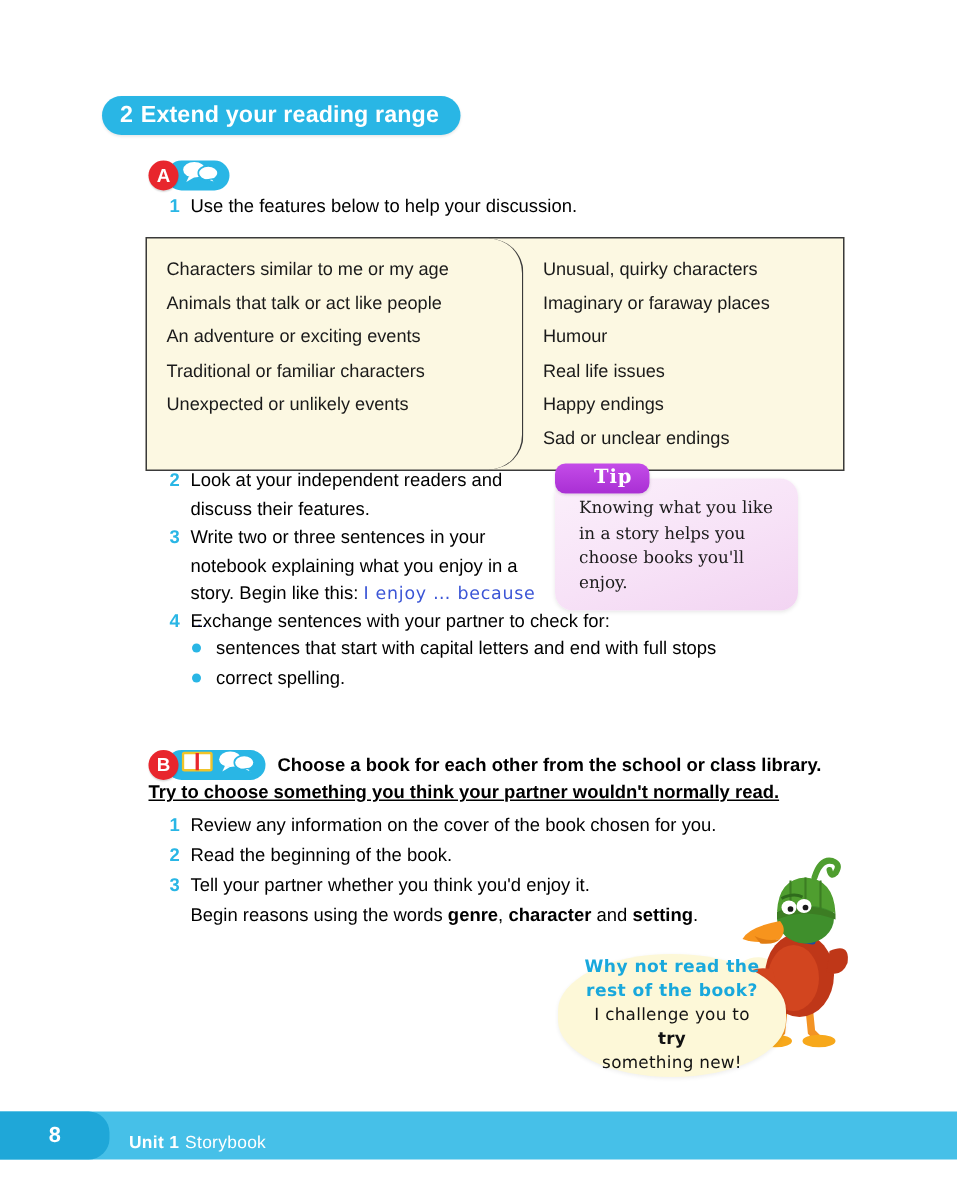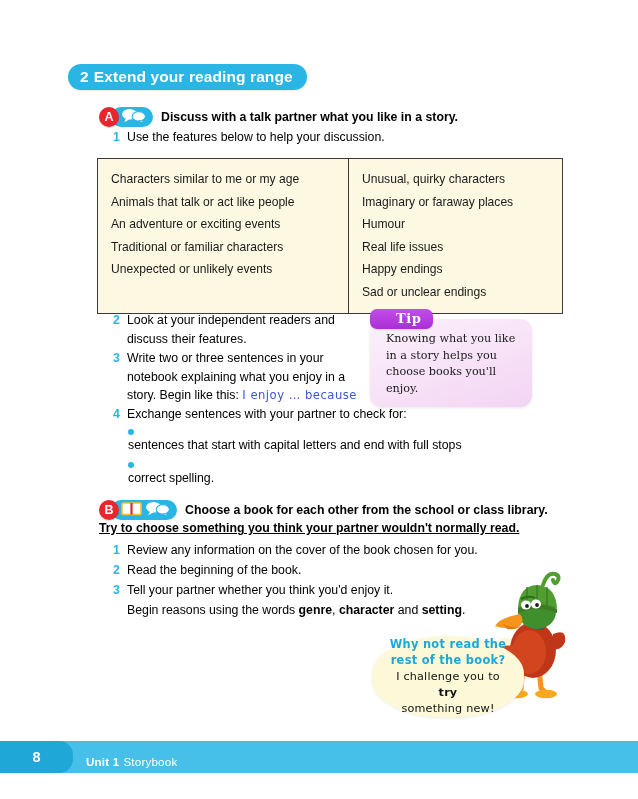--- a/index.html
+++ b/index.html
@@ -130,20 +130,21 @@
     box-sizing: border-box;
     display: flex;
   }
   .features-col {
     padding: 9px 0 9px 13px;
     box-sizing: border-box;
   }
   .features-col.left {
     width: 252px;
     border-right: 1px solid #3a3a3a;
+    border-radius: 23px;
   }
   .features-col.right {
     width: 214px;
   }
   .features-col .cell {
     font-size: 12.1px;
     color: #1a1a1a;
     line-height: 22.6px;
     white-space: nowrap;
   }
@@ -151,21 +152,20 @@
   
   .bullet-list {
     position: absolute;
     left: 128px;
     top: 422px;
   }
   .bullet {
     display: flex;
     align-items: flex-start;
     line-height: 20px;
-    flex-direction: column;
   }
   .bullet .dot {
     width: 6px;
     height: 6px;
     border-radius: 50%;
     background: #29b6e5;
     margin: 7px 10px 0 0;
     flex: 0 0 6px;
   }
   .bullet .txt {
@@ -326,21 +326,20 @@
   <div class="icon-pill">
     <span>
       <svg width="26" height="15" viewBox="0 0 26 15">
         <ellipse cx="8.5" cy="6.2" rx="7.4" ry="5.2" fill="#ffffff"></ellipse>
         <path d="M5 10.5 L3.2 14.3 L8.6 11.2 Z" fill="#ffffff"></path>
         <ellipse cx="17.8" cy="8.4" rx="6.6" ry="4.8" fill="#ffffff" stroke="#29b6e5" stroke-width="1.1"></ellipse>
         <path d="M20.5 12.2 L22.6 15 L17.4 12.8 Z" fill="#ffffff" stroke="#29b6e5" stroke-width="0.8"></path>
       </svg>
     </span>
   </div>
-  <div class="activity-text">Discuss with a talk partner what you like in a story.</div>
 </div>
 
 <div class="item" style="left:113px; top:128px;">
   <span class="marker">1</span>
   <span class="body">Use the features below to help your discussion.</span>
 </div>
 
 <div class="features-table">
   <div class="features-col left">
     <div class="cell">Characters similar to me or my age</div>

